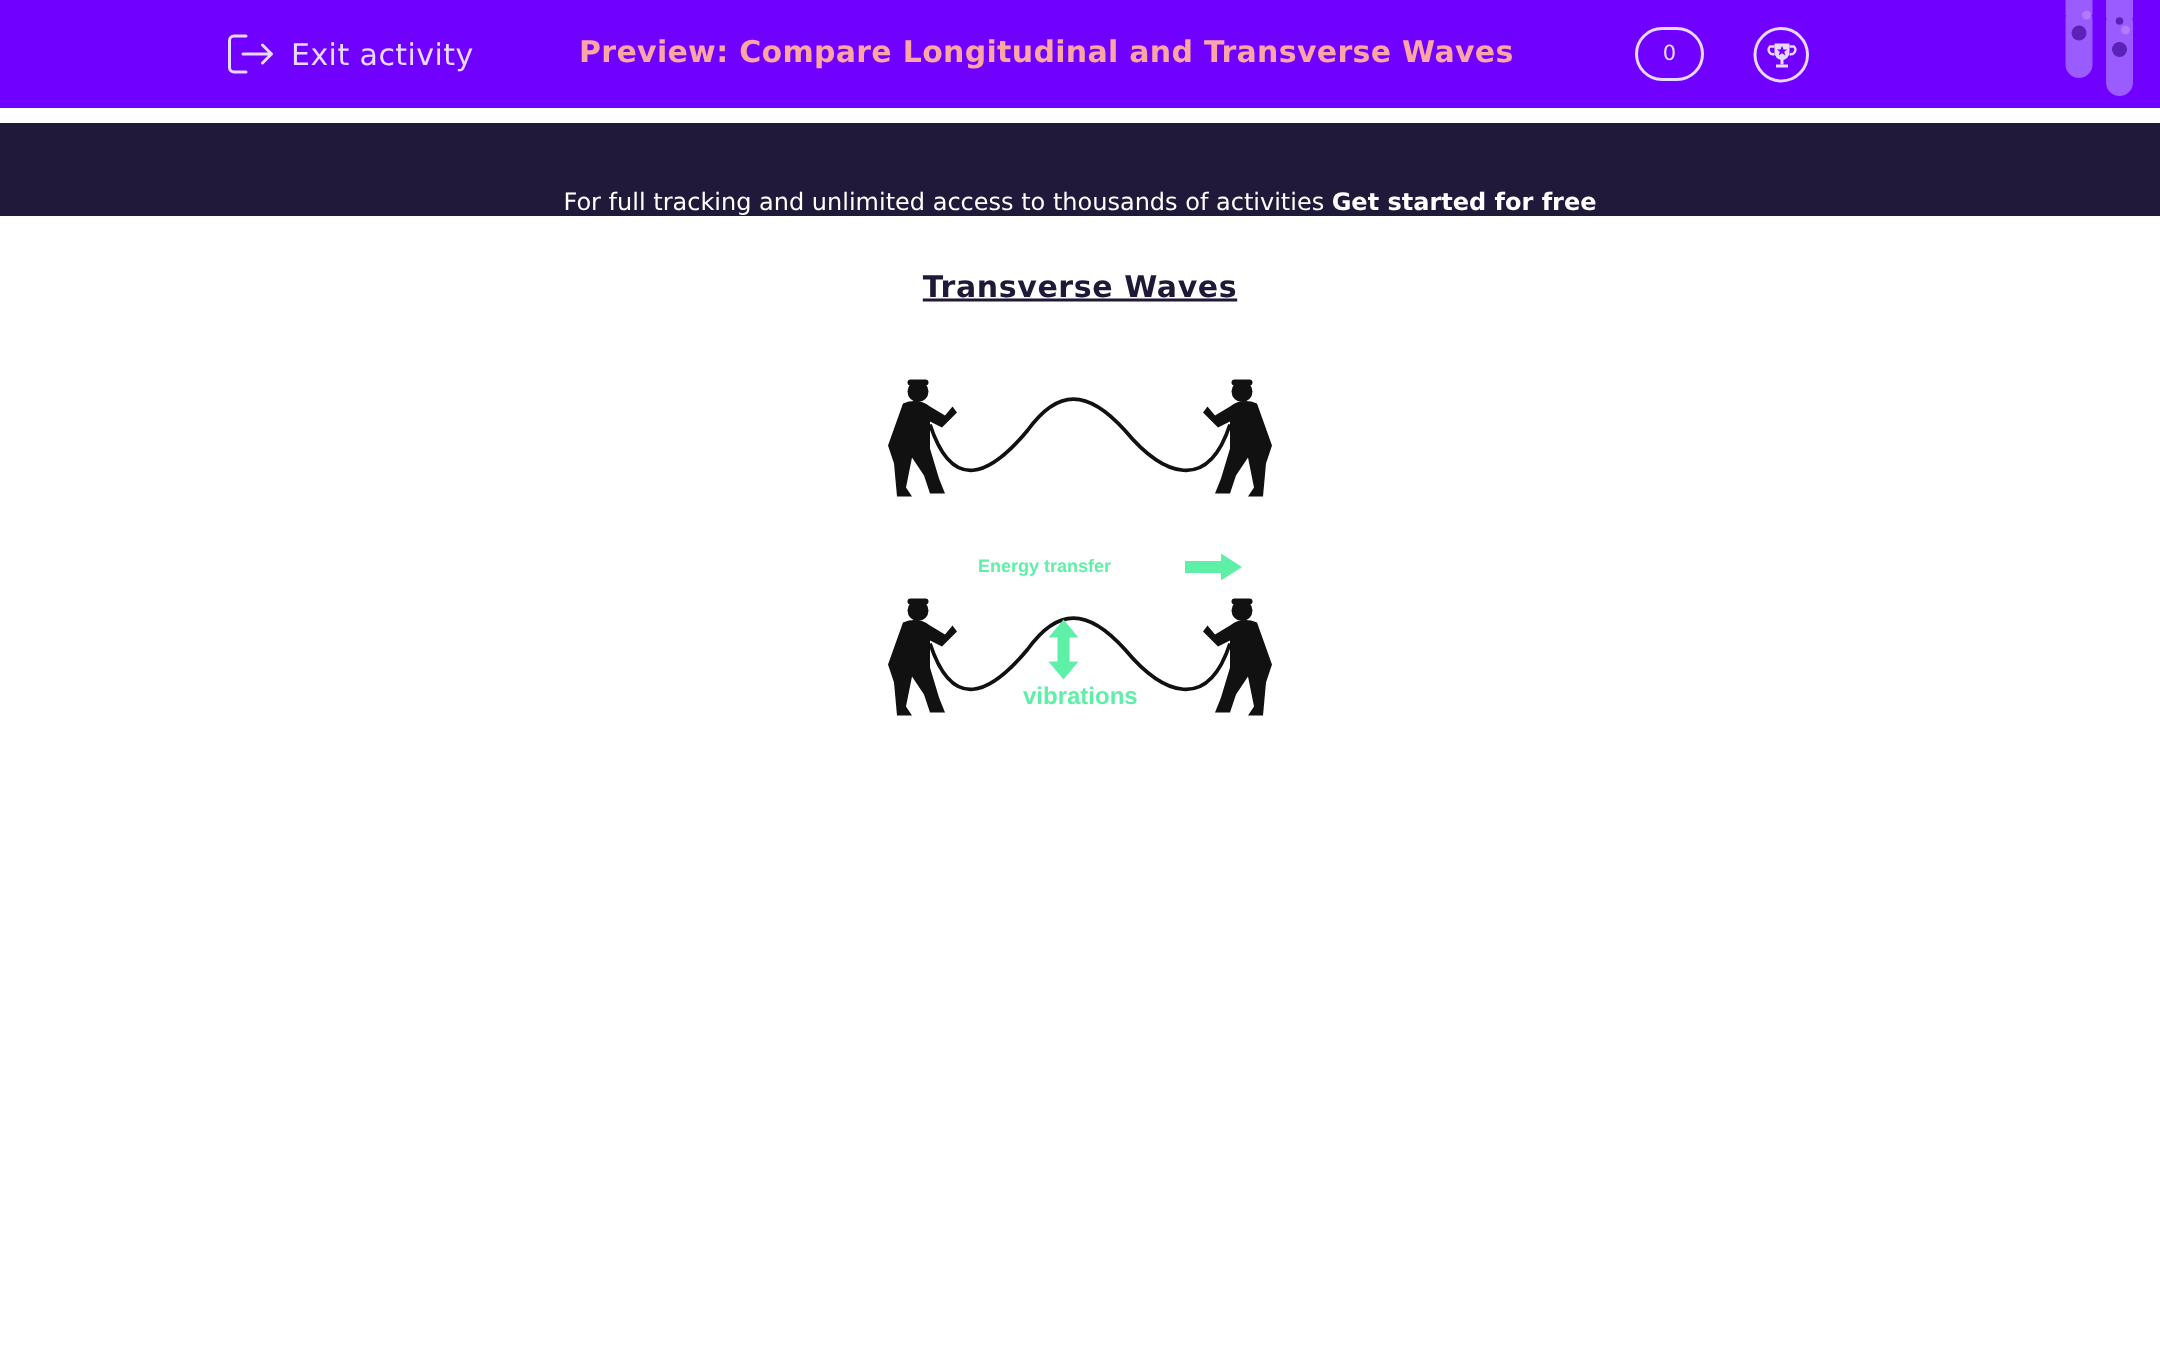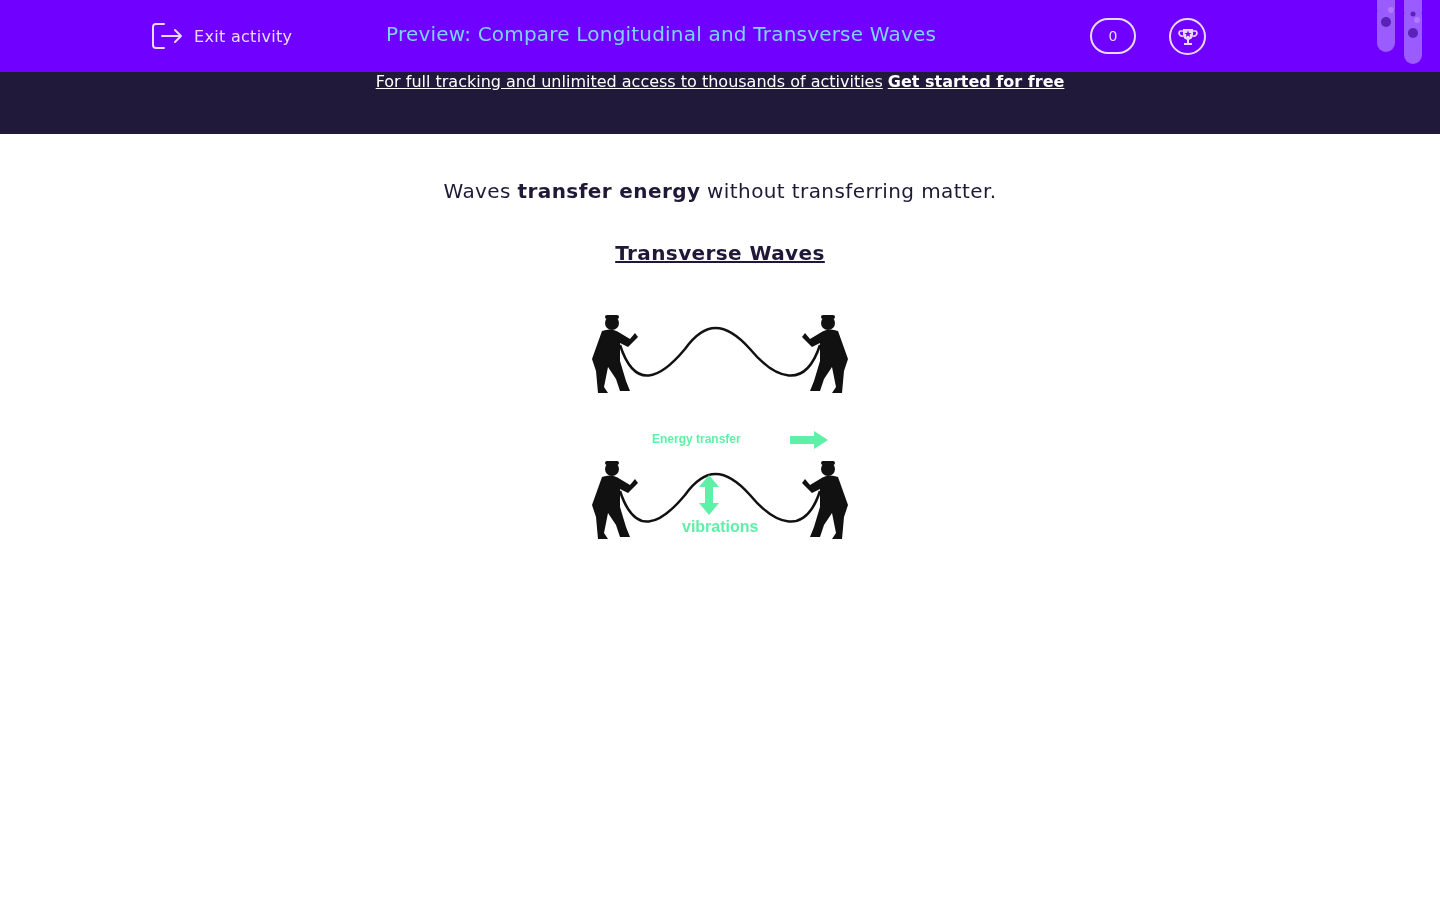--- a/index.html
+++ b/index.html
@@ -6,43 +6,43 @@
   html, body { width: 1440px; height: 900px; overflow: hidden; background: #ffffff; }
   body { font-family: "DejaVu Sans", sans-serif; color: #1f1836; }
 
   .topbar {
     position: absolute; left: 0; top: 0; width: 1440px; height: 72px;
     background: #7000ff;
   }
   .exit {
     position: absolute; left: 150px; top: 20px; height: 32px;
     display: flex; align-items: center; gap: 10px; color: #ead9ff;
-    font-size: 16px; letter-spacing: 0.3px; cursor: pointer;
+    font-size: 20px; letter-spacing: 0.3px; cursor: pointer;
   }
   .exit svg { width: 34px; height: 32px; }
   .title {
-    position: absolute; left: 386px; top: 22px; color: #7dd3fc;
-    font-size: 20px; font-weight: 400; letter-spacing: 0.2px; white-space: nowrap;
+    position: absolute; left: 386px; top: 22px; color: #fca5a5;
+    font-size: 20px; font-weight: 700; letter-spacing: 0.2px; white-space: nowrap;
   }
   .score {
     position: absolute; left: 1090px; top: 18px; width: 46px; height: 36px;
     border: 2px solid #ead9ff; border-radius: 18px; color: #ead9ff;
     font-size: 14px; display: flex; align-items: center; justify-content: center;
   }
   .trophy {
     position: absolute; left: 1169px; top: 18px; width: 37px; height: 37px;
     border: 2px solid #ead9ff; border-radius: 50%;
     display: flex; align-items: center; justify-content: center;
   }
   .tubes { position: absolute; left: 1372px; top: 0; width: 56px; height: 66px; }
 
   .banner {
-    position: absolute; left: 0; top: 72px; width: 1440px; height: 62px;
+    position: absolute; left: 0; top: 82px; width: 1440px; height: 62px;
     background: #21193a; color: #ffffff; font-size: 16px;
-    display: flex; align-items: flex-start; justify-content: center; white-space: nowrap; text-decoration: underline;
+    display: flex; align-items: flex-end; justify-content: center; white-space: nowrap;
   }
   .banner .cta { font-weight: bold; margin-left: 5px; cursor: pointer; }
 
   .content {
     position: absolute; left: 150px; top: 176px; width: 1140px;
     text-align: center; font-size: 20px; line-height: 31px; letter-spacing: 0.4px;
     color: #1f1836;
   }
   .content p { margin-bottom: 31px; }
   .content b { font-weight: bold; }
@@ -85,23 +85,20 @@
     <circle cx="41" cy="33" r="5" fill="#5a22b8"></circle>
   </svg>
 </div>
 
 <div class="banner">
   <span>For full tracking and unlimited access to thousands of activities</span>
   <span class="cta">Get started for free</span>
 </div>
 
 <div class="content">
-  <p>
-    <span>Waves </span><b>transfer energy</b><span> without transferring matter.</span>
-  </p>
   <div class="heading">Transverse Waves</div>
 
   <div class="figure fig1">
     <svg width="260" height="84" viewBox="0 0 260 84">
       <g fill="#111">
         <circle cx="22" cy="12" r="7"></circle>
           <rect x="15" y="4" width="14" height="4" rx="2"></rect>
         <path d="M12 20 Q22 16 30 22 L40 28 L45 22 L48 26 L38 36 L30 32 L30 50 L36 70 L40 80 L30 80 L26 68 L18 56 L14 76 L18 82 L8 82 L6 60 L2 48 Z"></path>
         <circle cx="238" cy="12" r="7"></circle>
           <rect x="231" y="4" width="14" height="4" rx="2"></rect>

